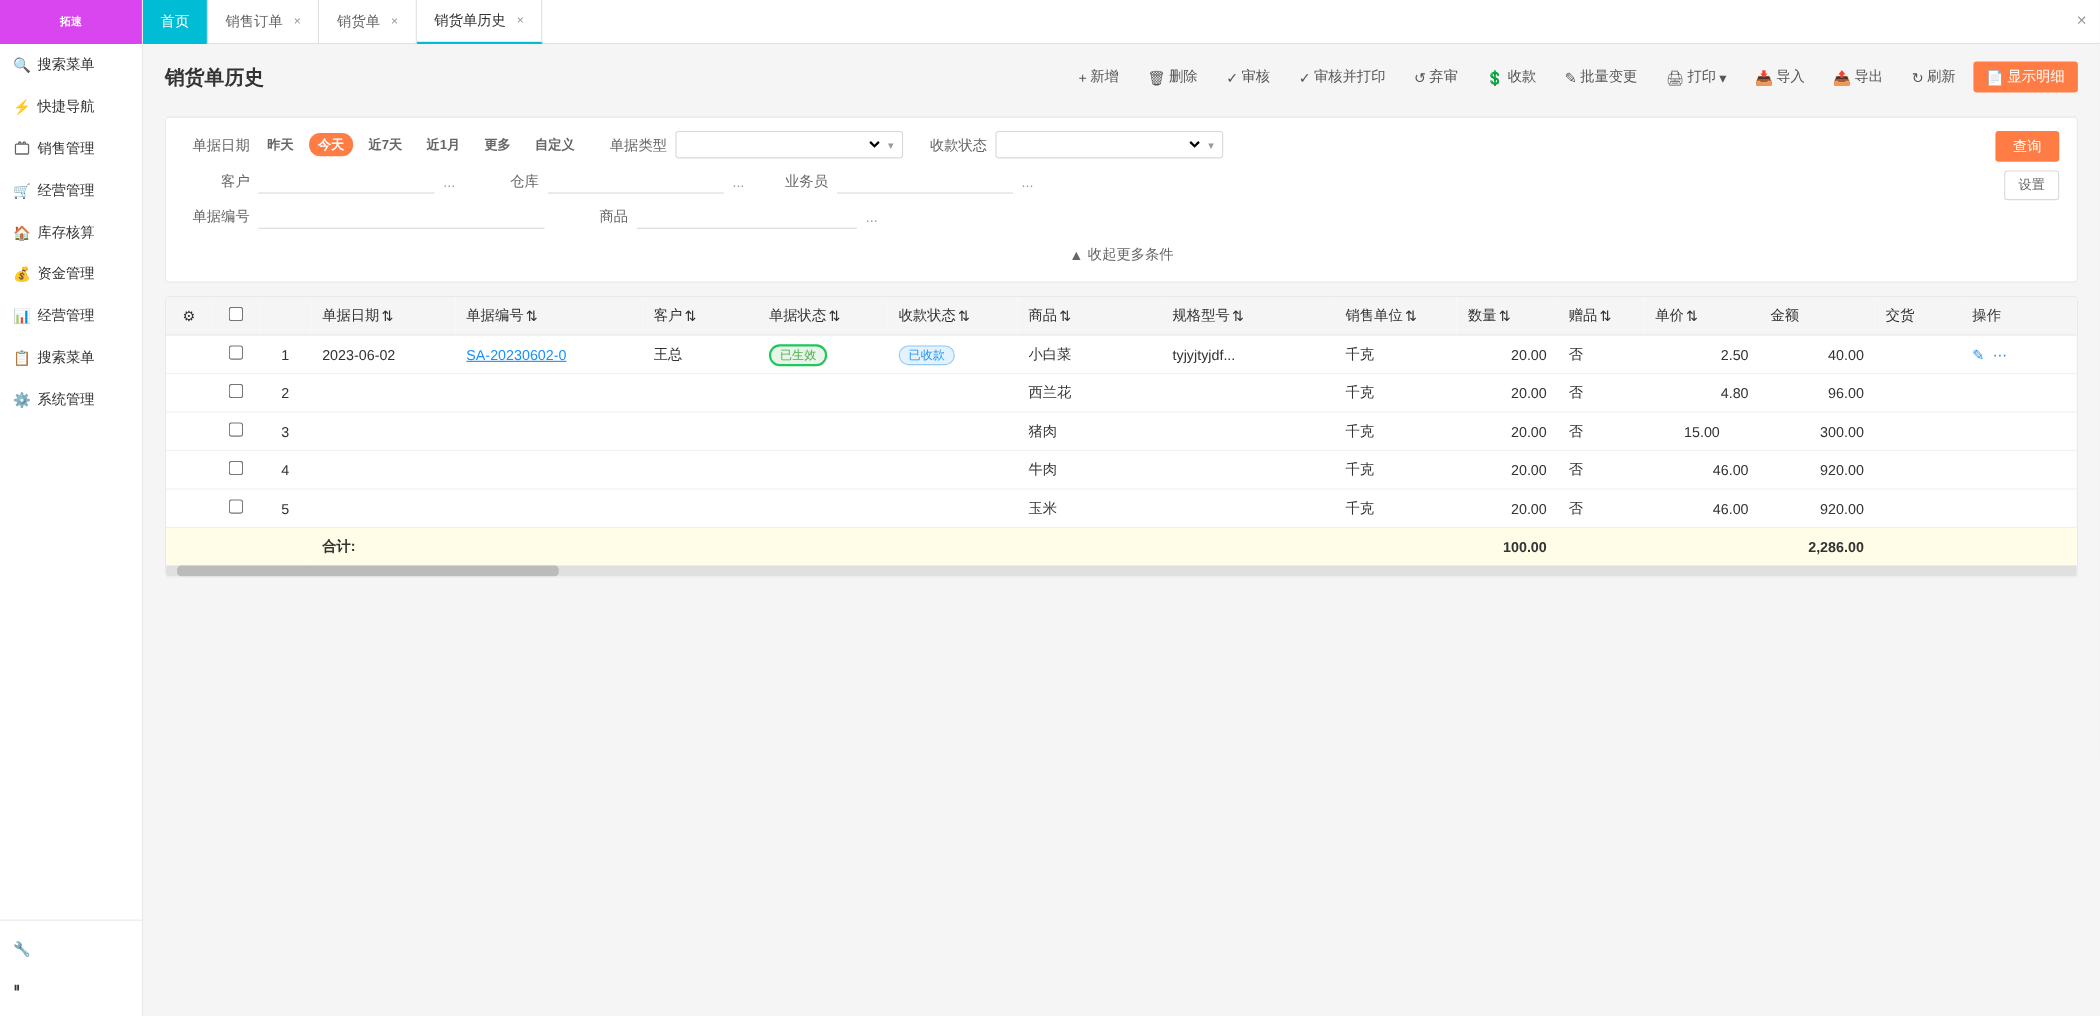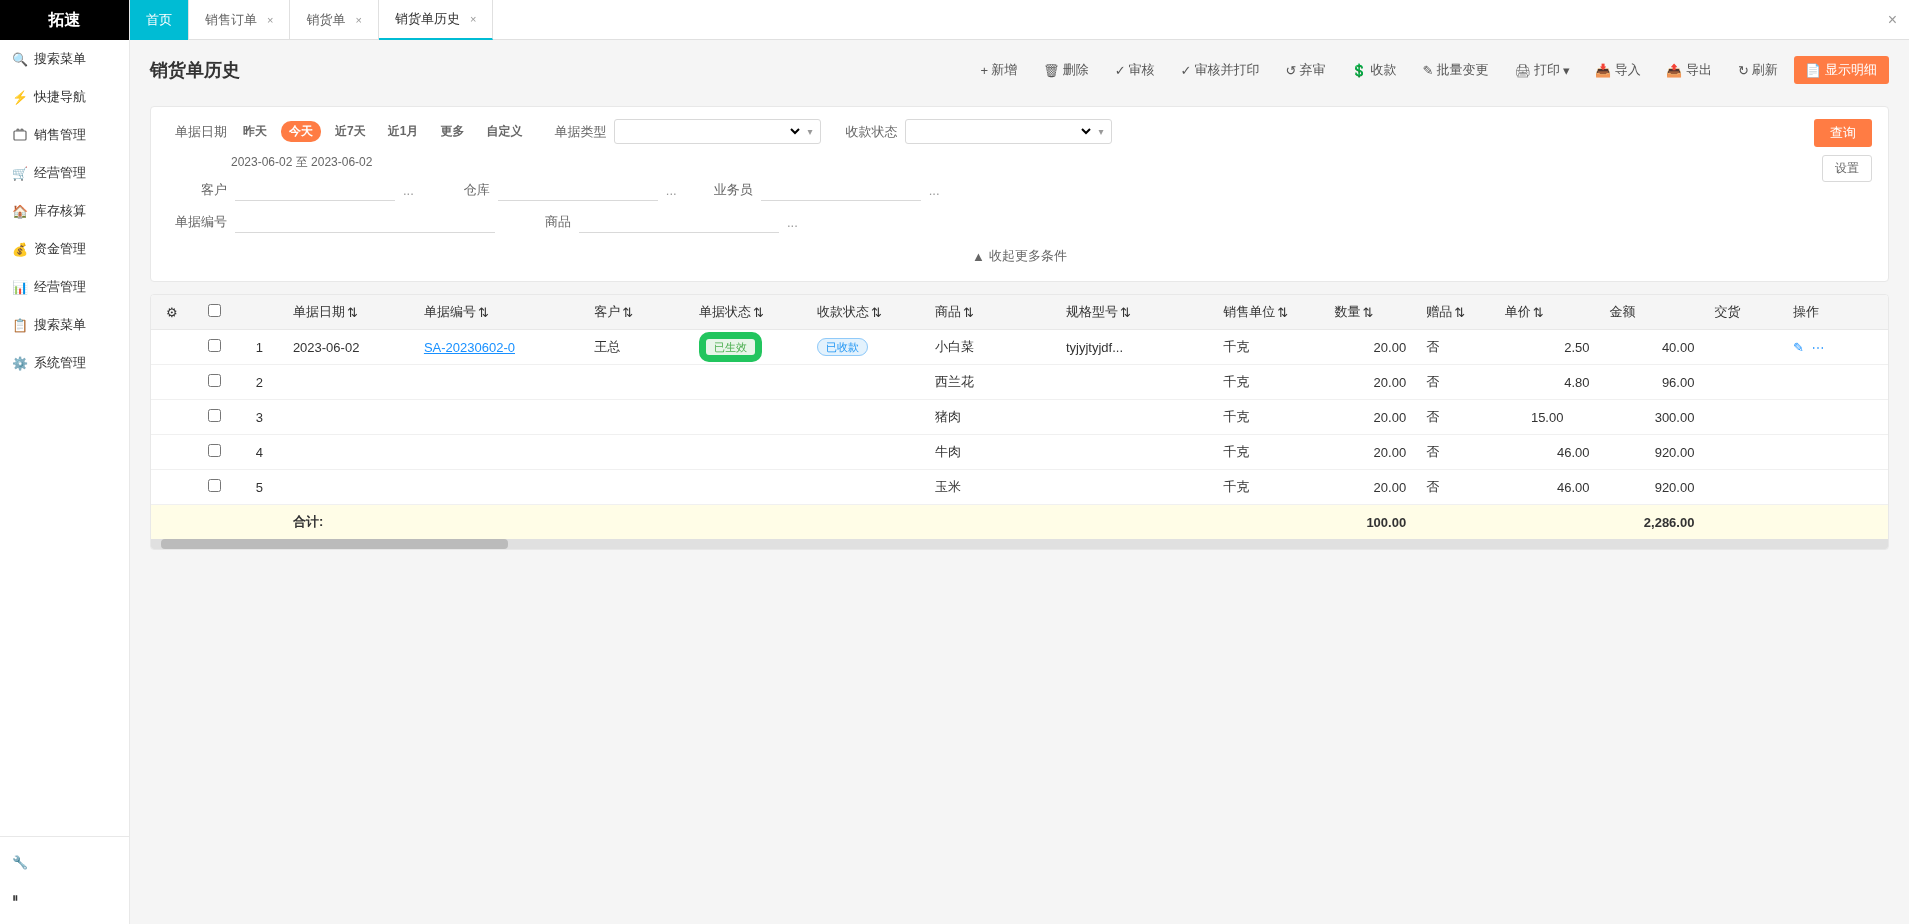--- a/index.html
+++ b/index.html
@@ -1,20 +1,20 @@
 <!DOCTYPE html>
 <html><head>
   <meta charset="utf-8">
   <style>
     * { box-sizing: border-box; margin: 0; padding: 0; font-family: 'Microsoft YaHei', Arial, sans-serif; font-size: 13px; }
     body { display: flex; height: 924px; overflow: hidden; background: #f5f5f5; }
 
     
     .sidebar { width: 130px; background: #fff; border-right: 1px solid #e8e8e8; display: flex; flex-direction: column; height: 100%; }
-    .sidebar-logo { background: #000000; height: 40px; display: flex; align-items: center; justify-content: center; color: white; font-size: 16px; font-weight: bold; }
+    .sidebar-logo { background: #d946ef; height: 40px; display: flex; align-items: center; justify-content: center; color: white; font-size: 10px; font-weight: bold; }
     .sidebar-item { display: flex; align-items: center; gap: 6px; padding: 10px 12px; cursor: pointer; color: #333; font-size: 13px; }
     .sidebar-item .icon { width: 16px; height: 16px; display: inline-flex; align-items: center; justify-content: center; }
     .sidebar-bottom { margin-top: auto; border-top: 1px solid #e8e8e8; padding: 8px 0; }
 
     
     .main { flex: 1; display: flex; flex-direction: column; overflow: hidden; }
 
     
     .tab-bar { height: 40px; background: #fff; border-bottom: 1px solid #e0e0e0; display: flex; align-items: center; padding: 0; position: relative; }
     .tab-item { height: 40px; padding: 0 16px; display: flex; align-items: center; gap: 6px; cursor: pointer; font-size: 13px; color: #666; border-right: 1px solid #e0e0e0; white-space: nowrap; }
@@ -52,21 +52,21 @@
 
     
     .table-wrapper { background: white; border: 1px solid #e8e8e8; border-radius: 4px; overflow: auto; }
     table { width: 100%; border-collapse: collapse; font-size: 13px; }
     thead tr { background: #f5f5f5; }
     thead th { padding: 8px 10px; text-align: left; font-weight: normal; color: #333; border-bottom: 1px solid #e8e8e8; white-space: nowrap; }
     tbody tr { border-bottom: 1px solid #f0f0f0; }
     tbody td { padding: 8px 10px; color: #333; white-space: nowrap; }
     .th-sort { display: flex; align-items: center; gap: 2px; cursor: pointer; }
     .status-badge { padding: 2px 8px; border-radius: 10px; font-size: 11px; }
-    .status-active { background: #e8f5e9; color: #4caf50; border: 7px solid #22c55e; }
+    .status-active { background: #e8f5e9; color: #4caf50; border: 2px solid #22c55e; }
     .status-collected { background: #e3f2fd; color: #2196f3; border: 1px solid #90caf9; }
     .link-text { color: #1890ff; cursor: pointer; text-decoration: underline; }
 
     
     .total-row { background: #fffde7; border-top: 1px solid #e8e8e8; }
     .total-row td { padding: 8px 10px; font-weight: bold; color: #333; }
 
     
     .pagination { display: flex; align-items: center; justify-content: flex-end; gap: 8px; padding: 10px 16px; background: white; border-top: 1px solid #e8e8e8; }
     .page-btn { width: 24px; height: 24px; border: 1px solid #d9d9d9; background: white; cursor: pointer; display: flex; align-items: center; justify-content: center; font-size: 12px; border-radius: 2px; }
@@ -261,23 +261,20 @@
             </div>
             <div class="filter-item">
               <span class="filter-label">收款状态</span>
               <div class="filter-select-wrap">
                 <select class="" style="border:none;outline:none;background:none;font-size:13px;width:180px;"></select>
                 <span class="dropdown-arrow">▾</span>
               </div>
             </div>
           </div>
 
-          <div style="margin-left:64px; margin-bottom:8px;">
-            <span class="date-text">2023-06-02 至 2023-06-02</span>
-          </div>
 
           <div class="filter-row">
             <div class="filter-item">
               <span class="filter-label">客户</span>
               <input class="filter-input" type="text" style="width: 160px;">
               <span class="filter-dots">...</span>
             </div>
             <div class="filter-item">
               <span class="filter-label">仓库</span>
               <input class="filter-input" type="text" style="width: 160px;">

